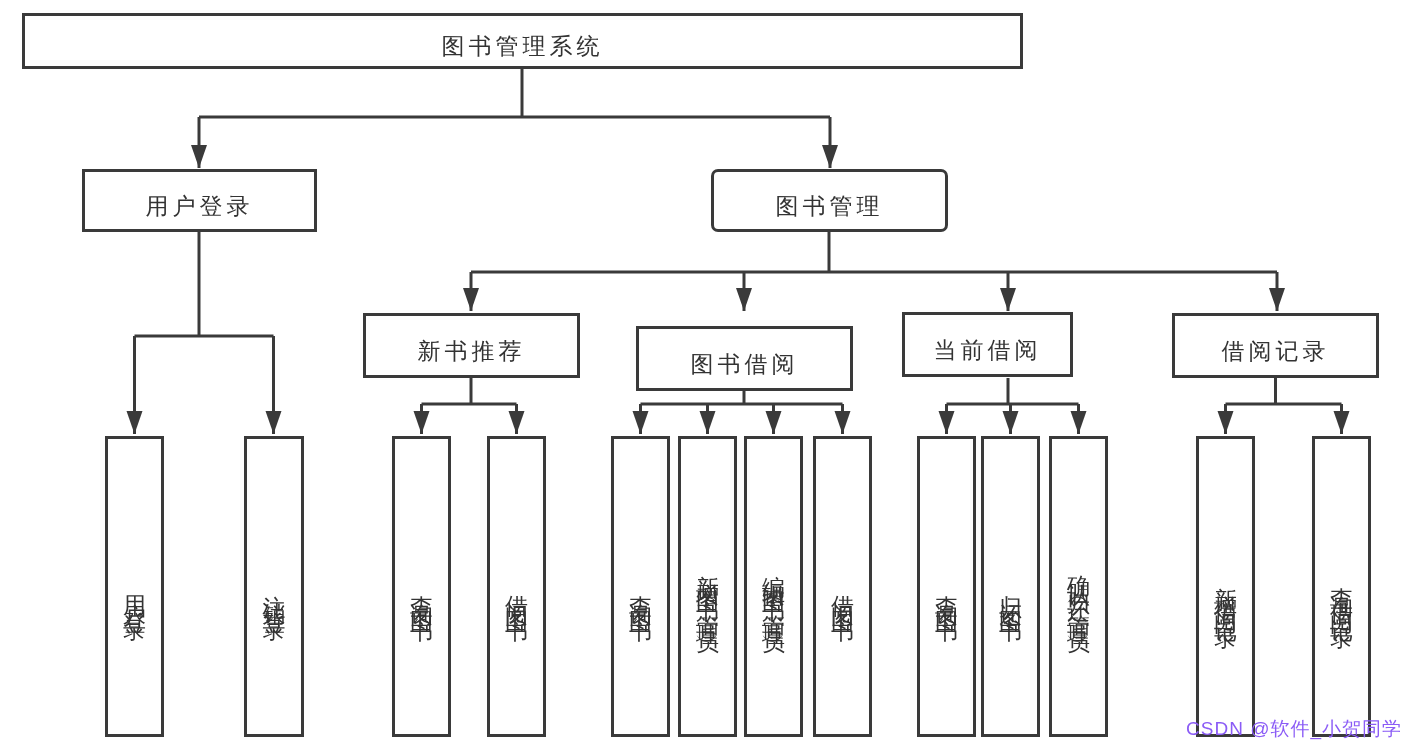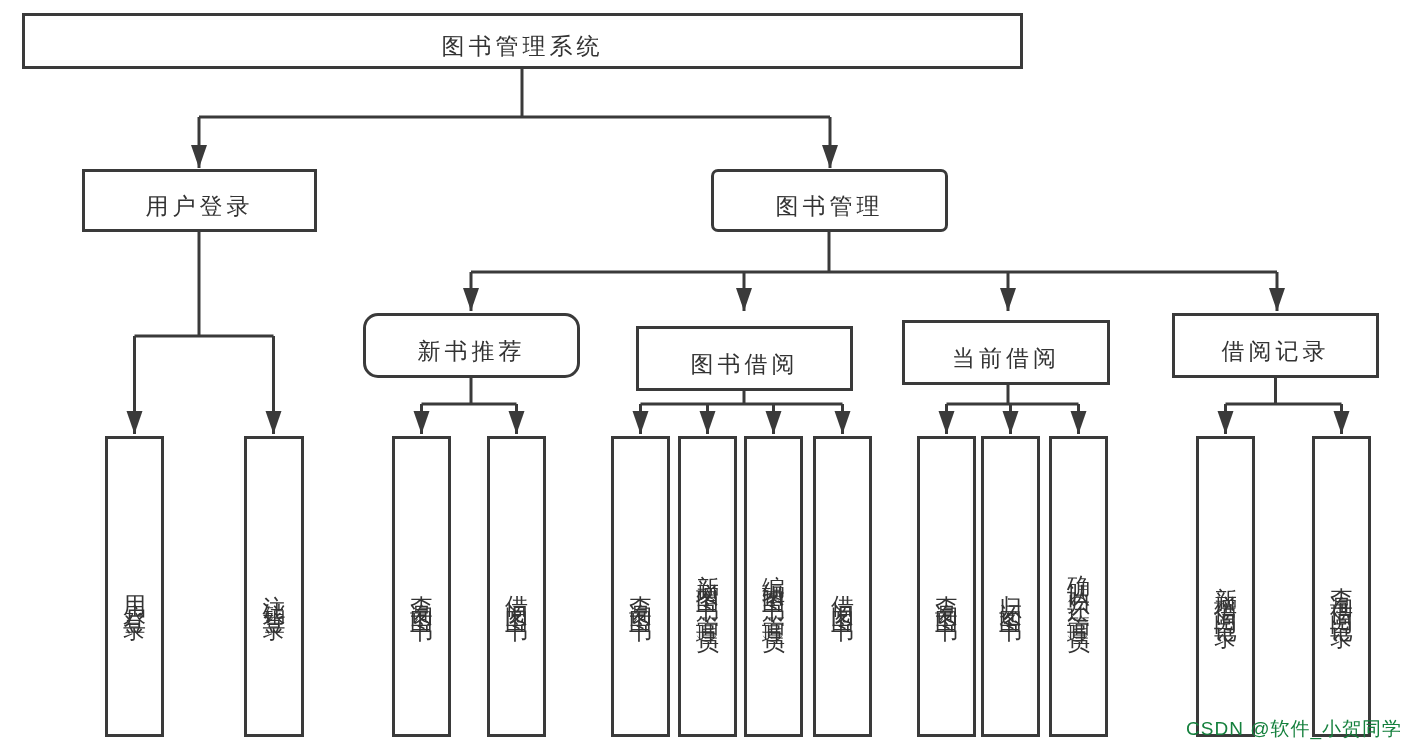--- a/index.html
+++ b/index.html
@@ -32,21 +32,21 @@
   .node.v .lbl {
     writing-mode: vertical-rl;
     letter-spacing: 8px;
     line-height: 1;
     white-space: normal;
   }
   .watermark {
     position: absolute;
     right: 3px;
     bottom: 5px;
-    color: #15803d;
+    color: #8b5cf6;
     font-size: 19px;
     letter-spacing: 1px;
     white-space: nowrap;
     text-align: center;
   }
 </style>
 </head>
 <body>
 
 <div class="canvas">
@@ -105,27 +105,27 @@
     <span class="lbl">图书管理系统</span>
   </div>
 
   <div class="node h" style="left:82px; top:169px; width:235px; height:63px;">
     <span class="lbl">用户登录</span>
   </div>
   <div class="node h" style="left:711px; top:169px; width:237px; height:63px;border-radius:7px;">
     <span class="lbl">图书管理</span>
   </div>
 
-  <div class="node h" style="left:363px; top:313px; width:217px; height:65px;border-radius:15px;">
+  <div class="node h" style="left:363px; top:313px; width:217px; height:65px;">
     <span class="lbl">新书推荐</span>
   </div>
   <div class="node h" style="left:636px; top:326px; width:217px; height:65px;">
     <span class="lbl">图书借阅</span>
   </div>
-  <div class="node h" style="left:902px; top:320px; width:208px; height:65px;">
+  <div class="node h" style="left:902px; top:312px; width:171px; height:65px;">
     <span class="lbl">当前借阅</span>
   </div>
   <div class="node h" style="left:1172px; top:313px; width:207px; height:65px;">
     <span class="lbl">借阅记录</span>
   </div>
 
   <div class="node v" style="left:105px; top:436px; width:59px; height:301px;">
     <span class="lbl">用户登录</span>
   </div>
   <div class="node v" style="left:244px; top:436px; width:60px; height:301px;">

